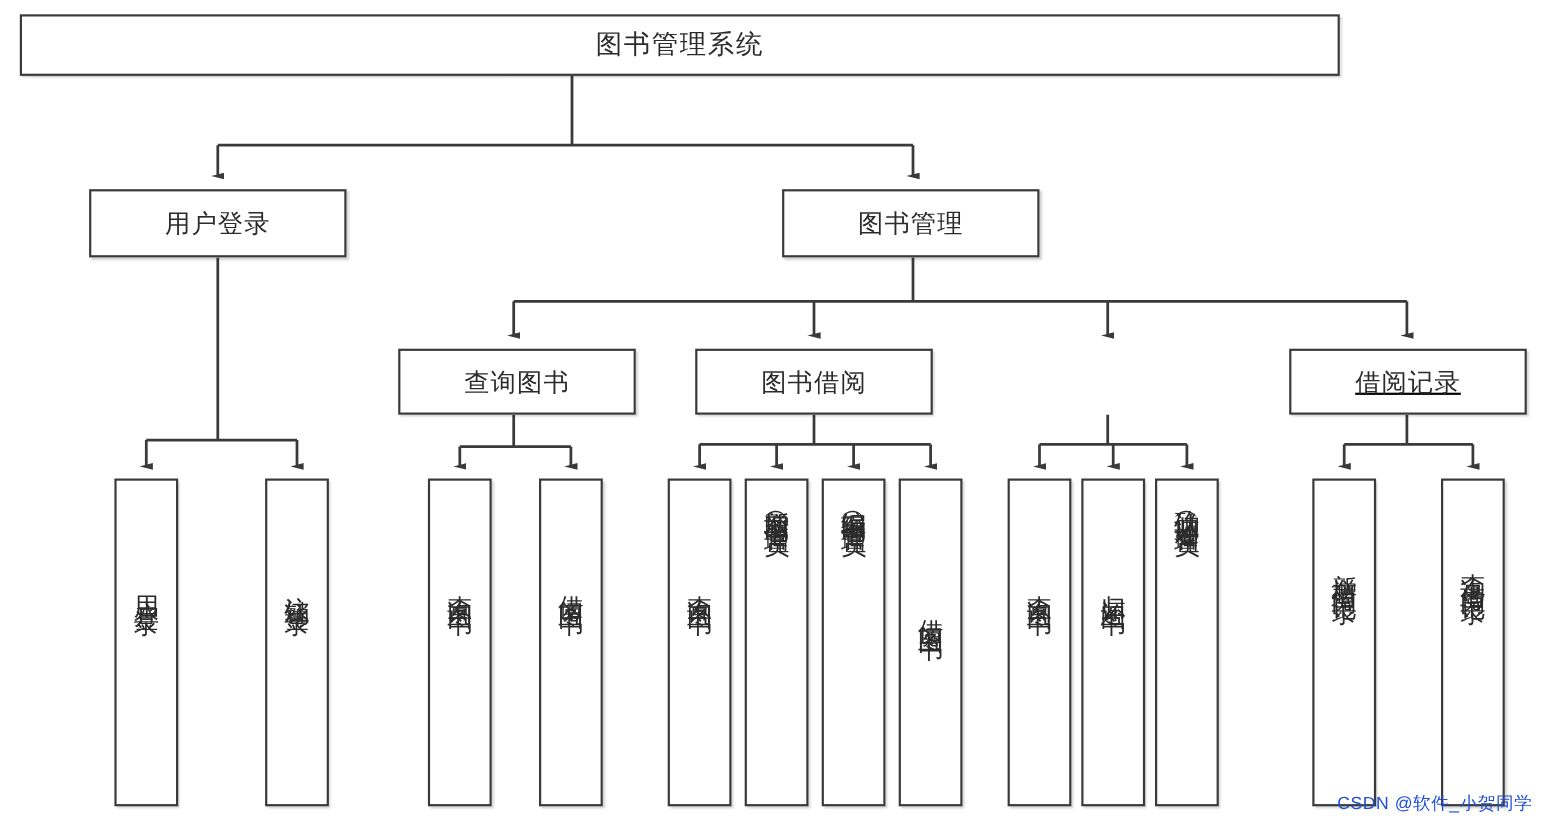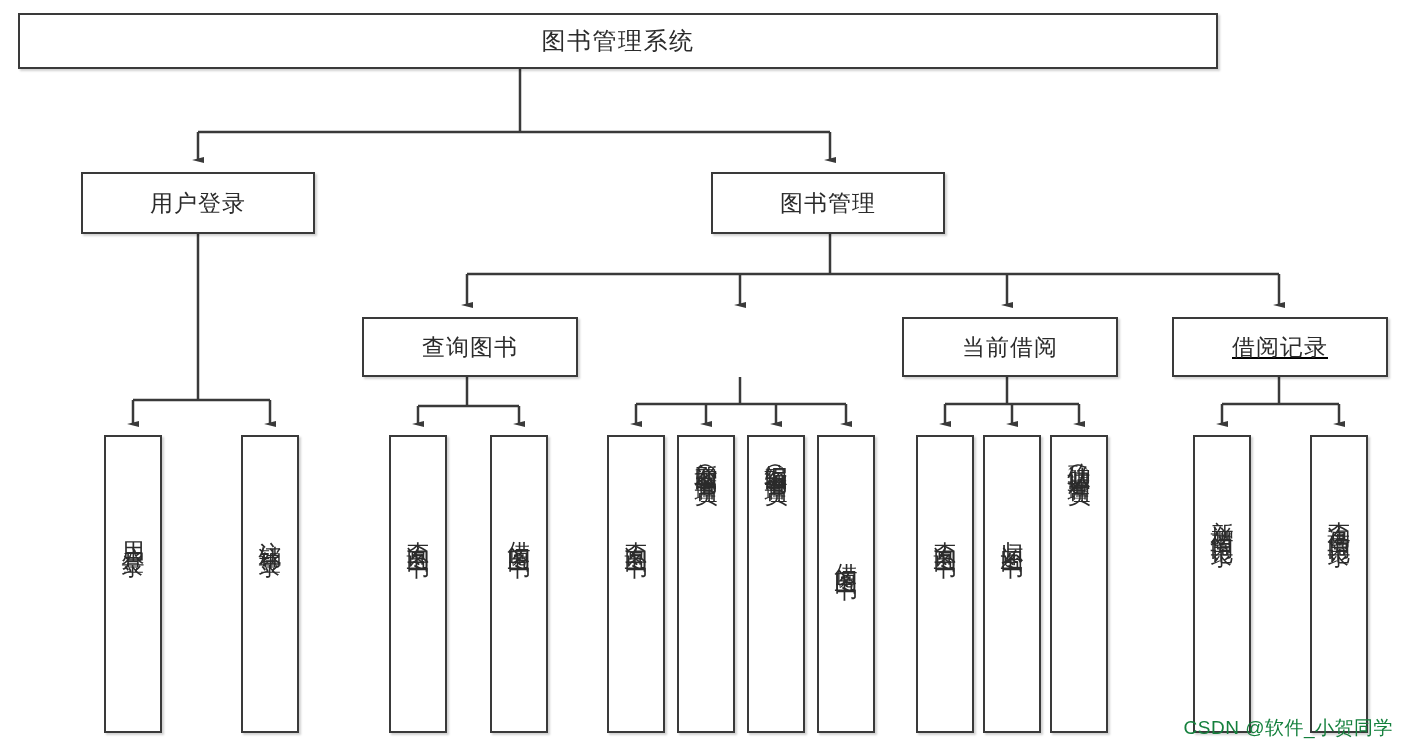--- a/index.html
+++ b/index.html
@@ -69,22 +69,22 @@
   .node.vertical.mid3 .label {
     padding-top: 58px;
   }
   .node.vertical.mid4 .label {
     padding-top: 100px;
   }
   #watermark {
     position: absolute;
     right: 12px;
     bottom: 6px;
-    font-size: 19px;
-    color: #15803d;
+    font-size: 16px;
+    color: #1d4ed8;
     letter-spacing: 0.5px;
     white-space: nowrap;
     text-align: right;
   }
 </style>
 </head>
 <body>
 
 <div id="diagram-root">
 
@@ -145,22 +145,22 @@
   <div class="node horizontal" style="left:81px; top:172px; width:234px; height:62px;">
     <span class="label">用户登录</span>
   </div>
   <div class="node horizontal" style="left:711px; top:172px; width:234px; height:62px;">
     <span class="label">图书管理</span>
   </div>
 
   <div class="node horizontal" style="left:362px; top:317px; width:216px; height:60px;">
     <span class="label">查询图书</span>
   </div>
-  <div class="node horizontal" style="left:902px; top:317px; width:216px; height:60px;">
-    <span class="label">当前借阅</span>
+  <div class="node horizontal" style="left:632px; top:317px; width:216px; height:60px;">
+    <span class="label">图书借阅</span>
   </div>
   <div class="node horizontal" style="left:1172px; top:317px; width:216px; height:60px;text-decoration:underline;">
     <span class="label">借阅记录</span>
   </div>
 
   <div class="node vertical mid" style="left:104px; top:435px; width:58px; height:298px;">
     <span class="label">用户登录</span>
   </div>
   <div class="node vertical mid" style="left:241px; top:435px; width:58px; height:298px;">
     <span class="label">注销登录</span>

